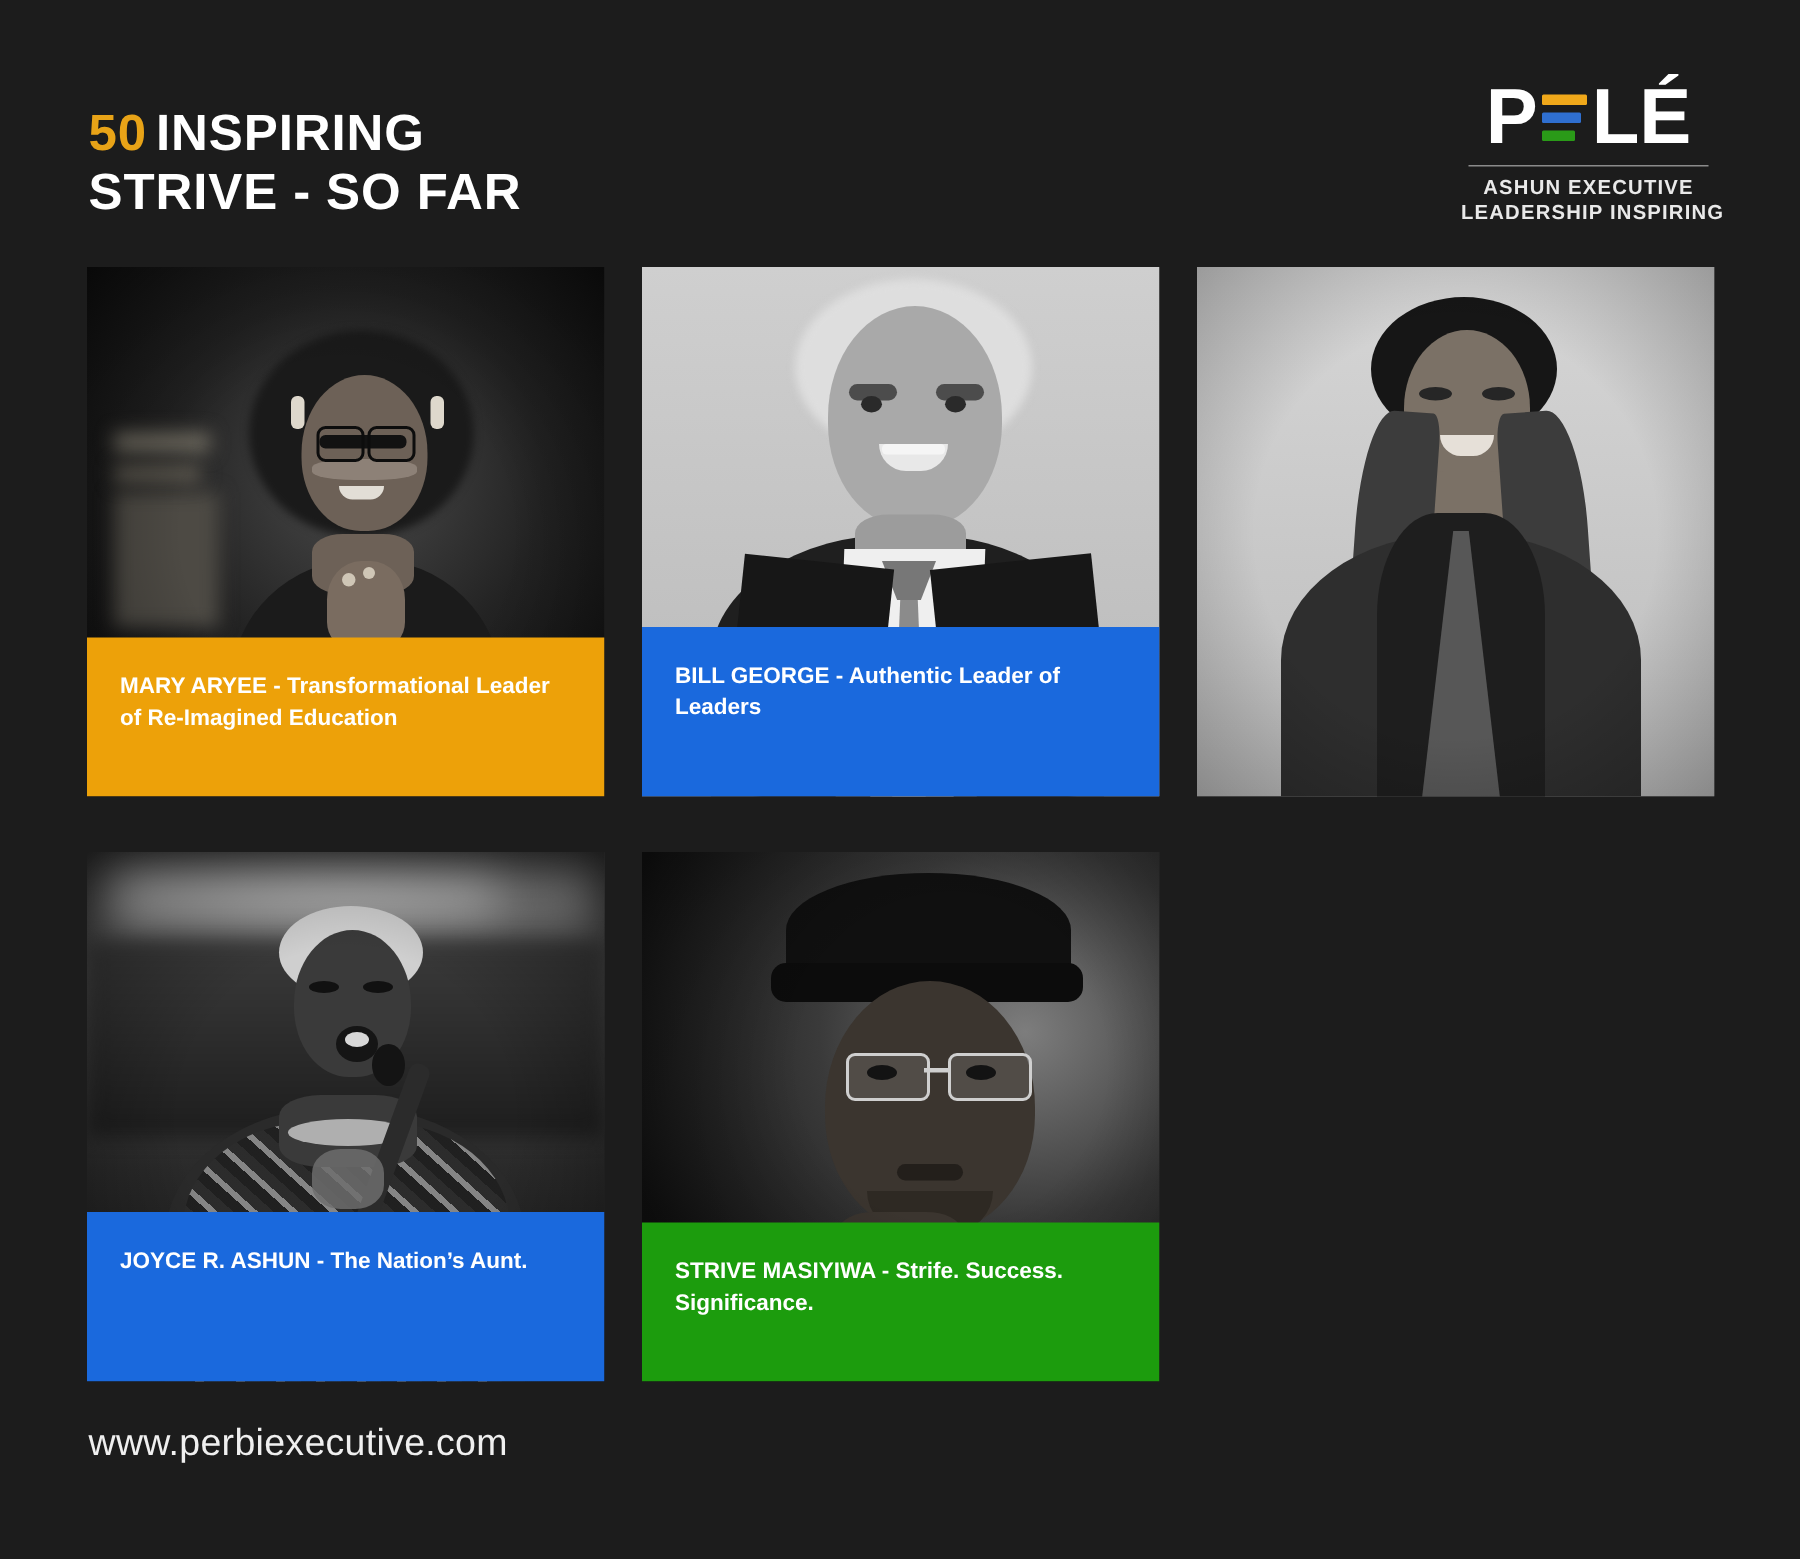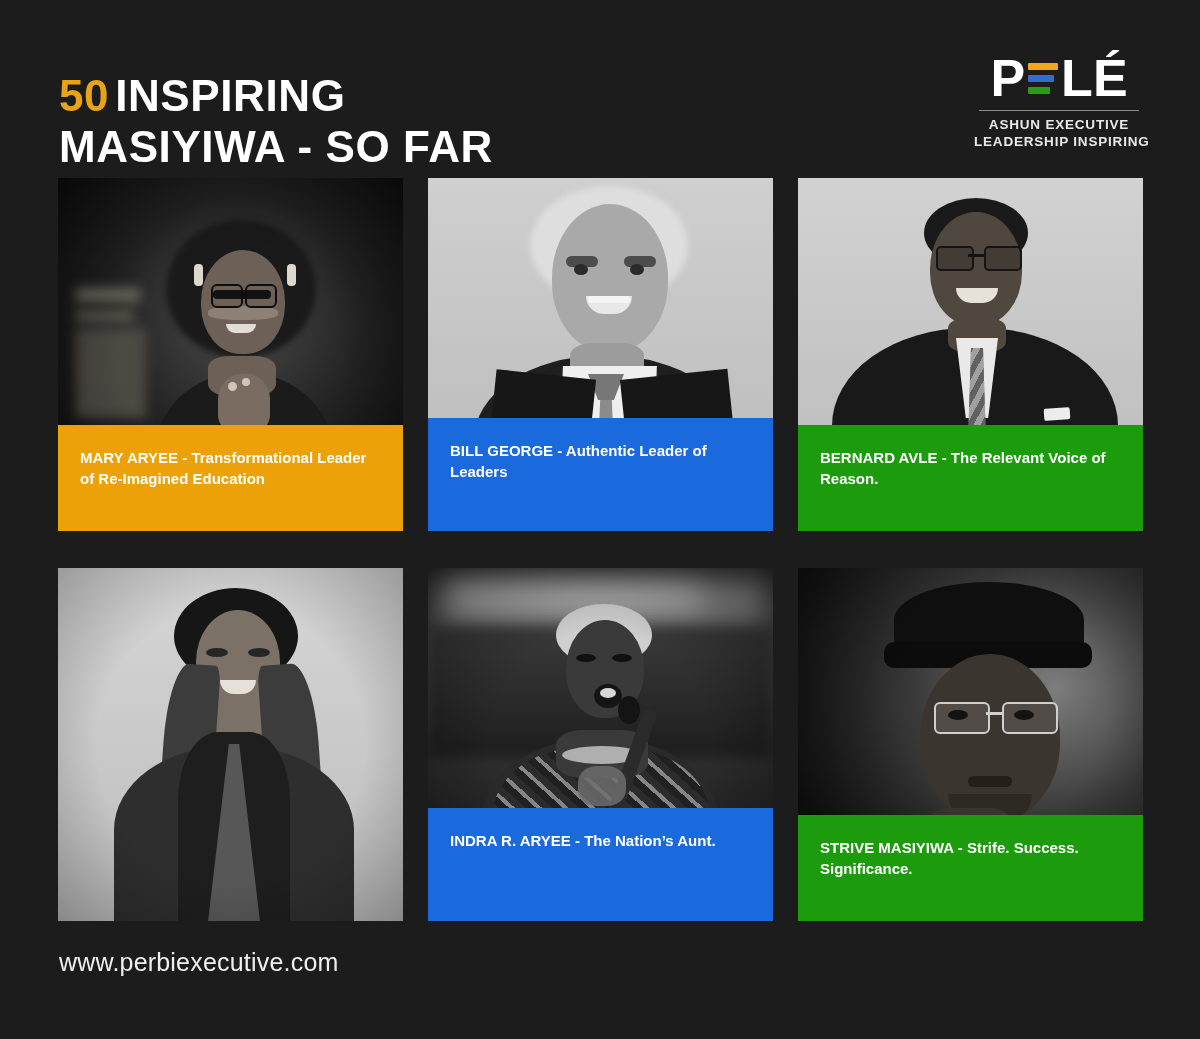--- a/index.html
+++ b/index.html
@@ -23,21 +23,21 @@
     width: 1200px;
     height: 175px;
   }
   .title-block {
     position: absolute;
     left: 59px;
     top: 70px;
     line-height: 1.16;
   }
   .title-line {
-    font-size: 44px;
+    font-size: 34px;
     font-weight: bold;
     letter-spacing: 0.6px;
     color: #ffffff;
     white-space: nowrap;
   }
   .title-number {
     color: #e8a317;
     font-weight: bold;
     margin-right: 6px;
   }
@@ -173,21 +173,21 @@
 <body>
 
 <div class="poster">
 
   <div class="header">
 
     <div class="title-block">
       <div class="title-line">
         <span class="title-number">50</span><span>INSPIRING</span>
       </div>
-      <div class="title-line">MASIYIWA - SO FAR</div>
+      <div class="title-line">STRIVE - SO FAR</div>
     </div>
 
     <div class="logo">
       <div class="logo-word">
         <span>P</span>
         <span class="logo-e">
           <span class="bar-orange"></span>
           <span class="bar-blue"></span>
           <span class="bar-green"></span>
         </span>
@@ -246,40 +246,20 @@
         <div class="shape" style="left:158px;top:196px;width:40px;height:158px;background:#8b8b8b;clip-path:polygon(38% 0,62% 0,78% 100%,22% 100%);"></div>
         <div class="shape" style="left:160px;top:196px;width:36px;height:26px;background:#777;clip-path:polygon(0 0,100% 0,72% 100%,28% 100%);"></div>
         <div class="shape" style="left:60px;top:196px;width:100px;height:160px;background:#171717;transform:rotate(6deg);"></div>
         <div class="shape" style="left:200px;top:196px;width:108px;height:160px;background:#171717;transform:rotate(-6deg);"></div>
       </div>
       <div class="caption cap-blue">
         <span>BILL GEORGE - Authentic Leader of Leaders</span>
       </div>
     </div>
 
-    <div class="card">
-      <div class="photo">
-        <div class="bg-light" style="background:linear-gradient(180deg,#d2d2d2 0%,#c4c4c4 55%,#bcbcbc 100%);"></div>
-        <div class="shape hair" style="left:126px;top:20px;width:104px;height:70px;background:#1a1a1a;"></div>
-        <div class="shape head" style="left:132px;top:34px;width:92px;height:114px;background:#50483f;"></div>
-        <div class="shape" style="left:138px;top:68px;width:34px;height:21px;background:rgba(20,20,20,0.22);border:2.5px solid #141414;border-radius:5px;"></div>
-        <div class="shape" style="left:186px;top:68px;width:34px;height:21px;background:rgba(20,20,20,0.22);border:2.5px solid #141414;border-radius:5px;"></div>
-        <div class="shape" style="left:170px;top:76px;width:18px;height:3px;background:#141414;"></div>
-        <div class="shape" style="left:158px;top:110px;width:42px;height:15px;background:#e6e2da;border-radius:0 0 20px 20px;"></div>
-        <div class="shape torso" style="left:34px;top:150px;width:286px;height:203px;background:#191919;"></div>
-        <div class="shape" style="left:150px;top:140px;width:58px;height:34px;background:#50483f;border-radius:30%;"></div>
-        <div class="shape" style="left:144px;top:160px;width:70px;height:80px;background:#e9e9e9;clip-path:polygon(20% 0,80% 0,66% 100%,34% 100%);"></div>
-        <div class="shape" style="left:164px;top:170px;width:30px;height:170px;background:#7e7e7e;clip-path:polygon(30% 0,70% 0,88% 100%,12% 100%);"></div>
-        <div class="shape" style="left:164px;top:170px;width:30px;height:170px;background:repeating-linear-gradient(-62deg,#5c5c5c 0 6px,#a6a6a6 6px 12px);clip-path:polygon(30% 0,70% 0,88% 100%,12% 100%);opacity:0.85;"></div>
-        <div class="shape" style="left:246px;top:230px;width:26px;height:12px;background:#ededed;border-radius:2px;transform:rotate(-4deg);"></div>
-      </div>
-      <div class="caption cap-green">
-        <span>BERNARD AVLE - The Relevant Voice of Reason.</span>
-      </div>
-    </div>
 
     <div class="card">
       <div class="photo">
         <div class="bg-light" style="background:linear-gradient(180deg,#d6d6d6 0%,#c9c9c9 50%,#bdbdbd 100%);"></div>
         <div class="shape hair" style="left:116px;top:20px;width:124px;height:96px;background:#161616;"></div>
         <div class="shape head" style="left:138px;top:42px;width:84px;height:104px;background:#7b7166;"></div>
         <div class="shape" style="left:148px;top:80px;width:22px;height:9px;background:#262626;border-radius:50%;"></div>
         <div class="shape" style="left:190px;top:80px;width:22px;height:9px;background:#262626;border-radius:50%;"></div>
         <div class="shape" style="left:162px;top:112px;width:36px;height:14px;background:#e6e0d8;border-radius:0 0 18px 18px;"></div>
         <div class="shape" style="left:146px;top:136px;width:68px;height:34px;background:#7b7166;border-radius:28%;"></div>
@@ -307,21 +287,21 @@
         <div class="shape torso" style="left:52px;top:170px;width:240px;height:183px;background:#2a2a2a;"></div>
         <div class="shape" style="left:64px;top:180px;width:218px;height:175px;background:repeating-linear-gradient(42deg,#1f1f1f 0 7px,#8d8d8d 7px 11px,#2c2c2c 11px 18px);border-radius:40% 40% 0 0;opacity:0.92;"></div>
         <div class="shape" style="left:128px;top:162px;width:92px;height:48px;background:#3a3a3a;border-radius:30%;"></div>
         <div class="shape" style="left:134px;top:178px;width:80px;height:18px;background:#cdcdcd;border-radius:50%;opacity:0.8;"></div>
         <div class="shape" style="left:196px;top:138px;width:14px;height:120px;background:#2b2b2b;transform:rotate(20deg);border-radius:6px;"></div>
         <div class="shape" style="left:190px;top:128px;width:22px;height:28px;background:#141414;border-radius:50%;"></div>
         <div class="shape" style="left:150px;top:198px;width:48px;height:40px;background:#6d6d6d;border-radius:40%;opacity:0.85;"></div>
         <div class="vignette"></div>
       </div>
       <div class="caption cap-blue">
-        <span>INDRA R. ARYEE - The Nation’s Aunt.</span>
+        <span>JOYCE R. ASHUN - The Nation’s Aunt.</span>
       </div>
     </div>
 
     <div class="card">
       <div class="photo">
         <div class="bg-grad-dark" style="background:radial-gradient(ellipse at 74% 34%,#7d7d7d 0%,#3a3a3a 38%,#141414 78%);"></div>
         <div class="shape" style="left:96px;top:14px;width:190px;height:76px;background:#101010;border-radius:52% 52% 22% 22%;"></div>
         <div class="shape" style="left:86px;top:74px;width:208px;height:26px;background:#0c0c0c;border-radius:10px;"></div>
         <div class="shape head" style="left:122px;top:86px;width:140px;height:168px;background:#3b352f;"></div>
         <div class="shape" style="left:136px;top:134px;width:52px;height:28px;background:rgba(200,200,200,0.16);border:2.5px solid #cfcfcf;border-radius:6px;"></div>

